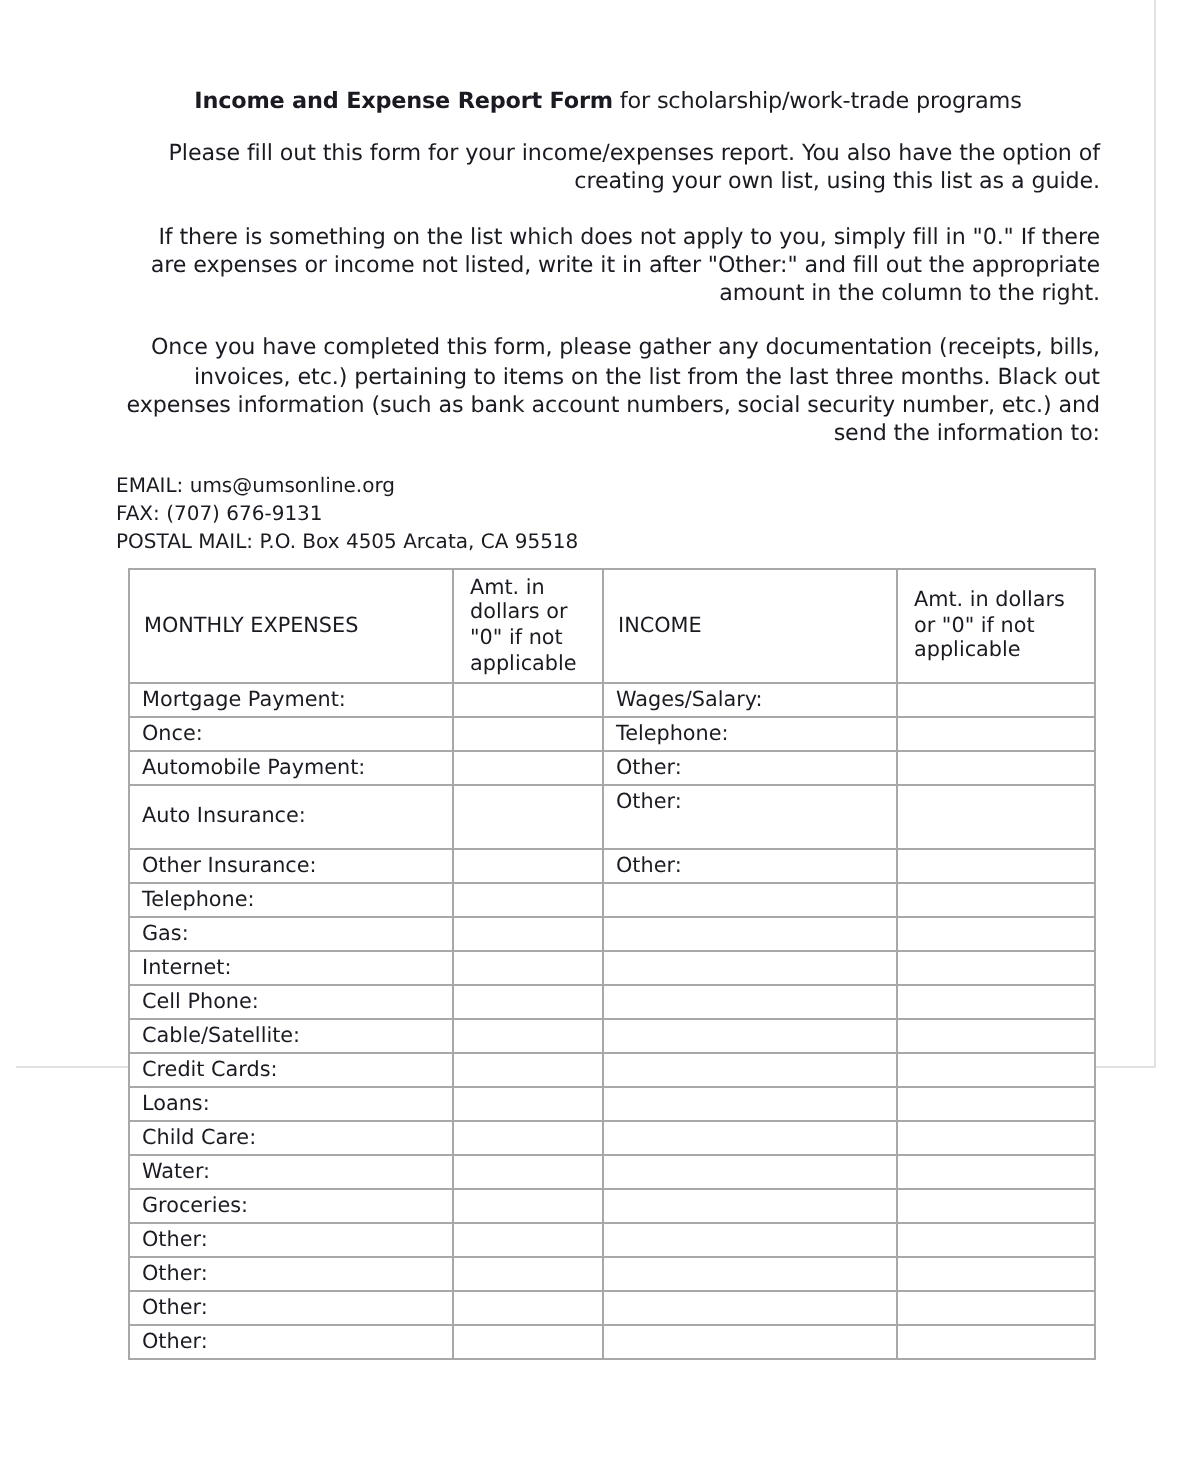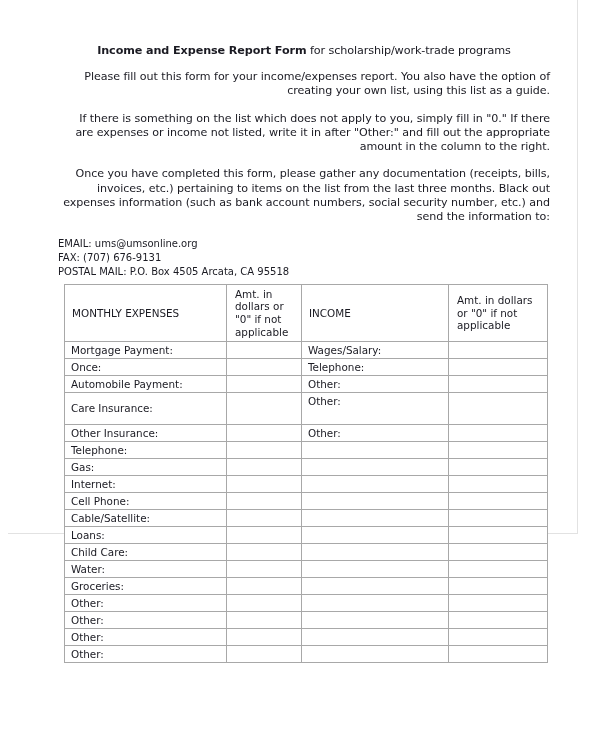--- a/index.html
+++ b/index.html
@@ -179,21 +179,21 @@
             <td class="lbl">Telephone:</td>
             <td></td>
           </tr>
           <tr>
             <td class="lbl">Automobile Payment:</td>
             <td></td>
             <td class="lbl">Other:</td>
             <td></td>
           </tr>
           <tr class="tall">
-            <td class="lbl">Care Insurance:</td>
+            <td class="lbl">Auto Insurance:</td>
             <td></td>
             <td class="lbl income-top">Other:</td>
             <td></td>
           </tr>
           <tr>
             <td class="lbl">Other Insurance:</td>
             <td></td>
             <td class="lbl">Other:</td>
             <td></td>
           </tr>
@@ -216,20 +216,26 @@
             <td></td>
           </tr>
           <tr>
             <td class="lbl">Cell Phone:</td>
             <td></td>
             <td class="lbl"></td>
             <td></td>
           </tr>
           <tr>
             <td class="lbl">Cable/Satellite:</td>
+            <td></td>
+            <td class="lbl"></td>
+            <td></td>
+          </tr>
+          <tr>
+            <td class="lbl">Credit Cards:</td>
             <td></td>
             <td class="lbl"></td>
             <td></td>
           </tr>
           <tr>
             <td class="lbl">Loans:</td>
             <td></td>
             <td class="lbl"></td>
             <td></td>
           </tr>

